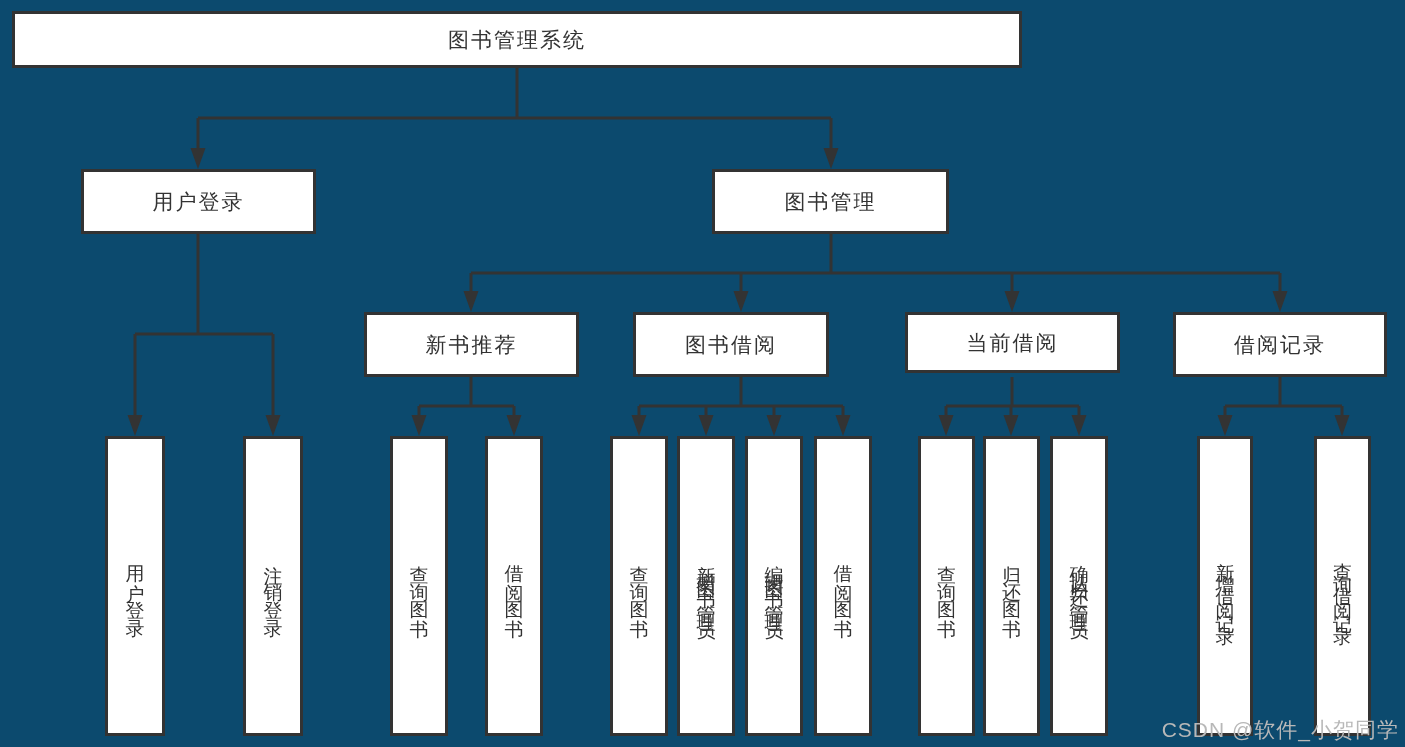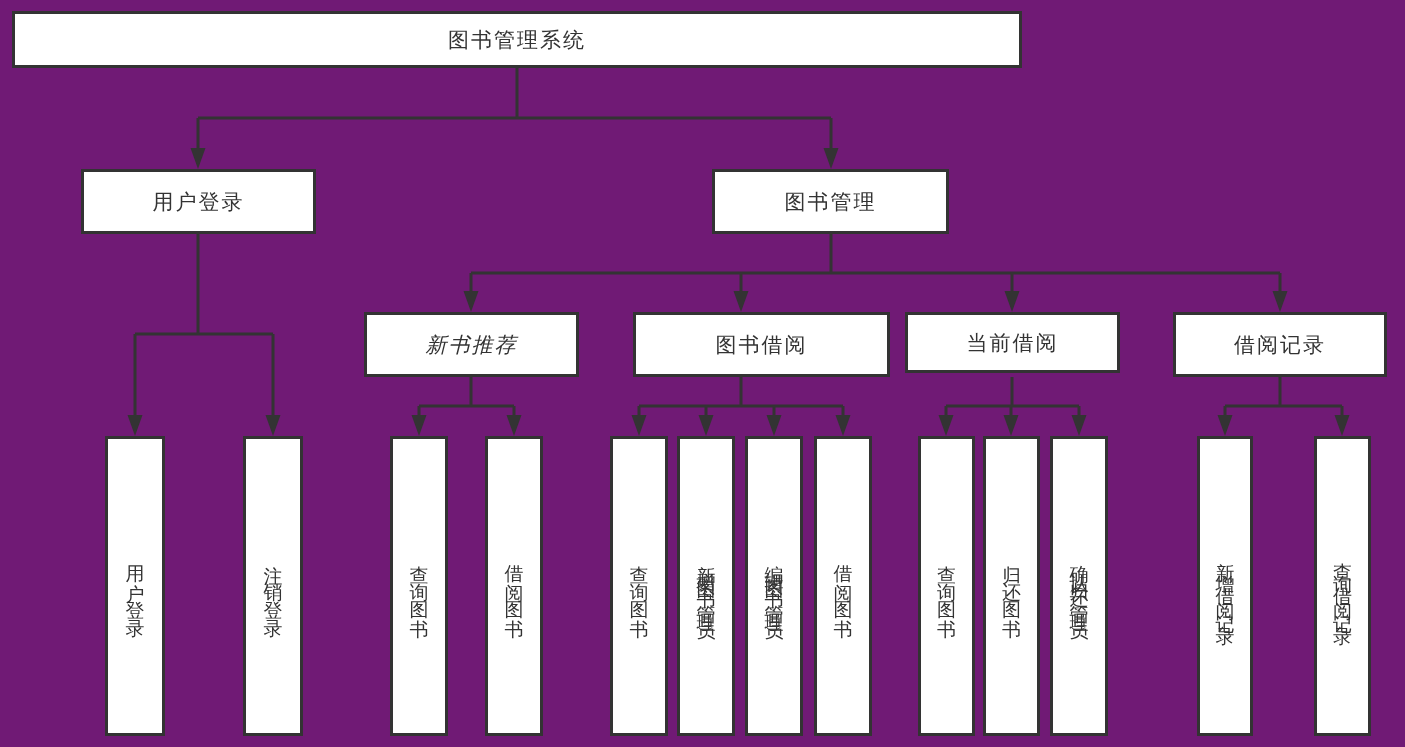--- a/index.html
+++ b/index.html
@@ -4,21 +4,21 @@
 <style>
   html, body {
     margin: 0;
     padding: 0;
     background: #ffffff;
   }
   #canvas {
     position: relative;
     width: 1405px;
     height: 747px;
-    background: #701a75;
+    background: #0c4a6e;
     font-family: "Liberation Sans", "DejaVu Sans", sans-serif;
     color: #333333;
     overflow: hidden;
   }
   #connectors {
     position: absolute;
     left: 0;
     top: 0;
     z-index: 0;
   }
@@ -109,24 +109,24 @@
     <span>图书管理系统</span>
   </div>
 
   <div class="hbox" style="left:81px; top:169px; width:235px; height:65px;">
     <span>用户登录</span>
   </div>
   <div class="hbox" style="left:712px; top:169px; width:237px; height:65px;">
     <span>图书管理</span>
   </div>
 
-  <div class="hbox" style="left:364px; top:312px; width:215px; height:65px;font-style:italic;">
+  <div class="hbox" style="left:364px; top:312px; width:215px; height:65px;">
     <span>新书推荐</span>
   </div>
-  <div class="hbox" style="left:633px; top:312px; width:257px; height:65px;">
+  <div class="hbox" style="left:633px; top:312px; width:196px; height:65px;">
     <span>图书借阅</span>
   </div>
   <div class="hbox" style="left:905px; top:312px; width:215px; height:61px;">
     <span>当前借阅</span>
   </div>
   <div class="hbox" style="left:1173px; top:312px; width:214px; height:65px;font-family:Liberation Mono, monospace;">
     <span>借阅记录</span>
   </div>
 
   <div class="vbox s4" style="left:105px; top:436px; width:60px; height:300px;">
@@ -166,14 +166,15 @@
     <span>确认归还（管理员）</span>
   </div>
 
   <div class="vbox s6" style="left:1197px; top:436px; width:56px; height:300px;">
     <span>新增借阅记录</span>
   </div>
   <div class="vbox s6" style="left:1314px; top:436px; width:57px; height:300px;">
     <span>查询借阅记录</span>
   </div>
 
+  <div id="watermark">CSDN @软件_小贺同学</div>
 
 </div>
 
 </body></html>

